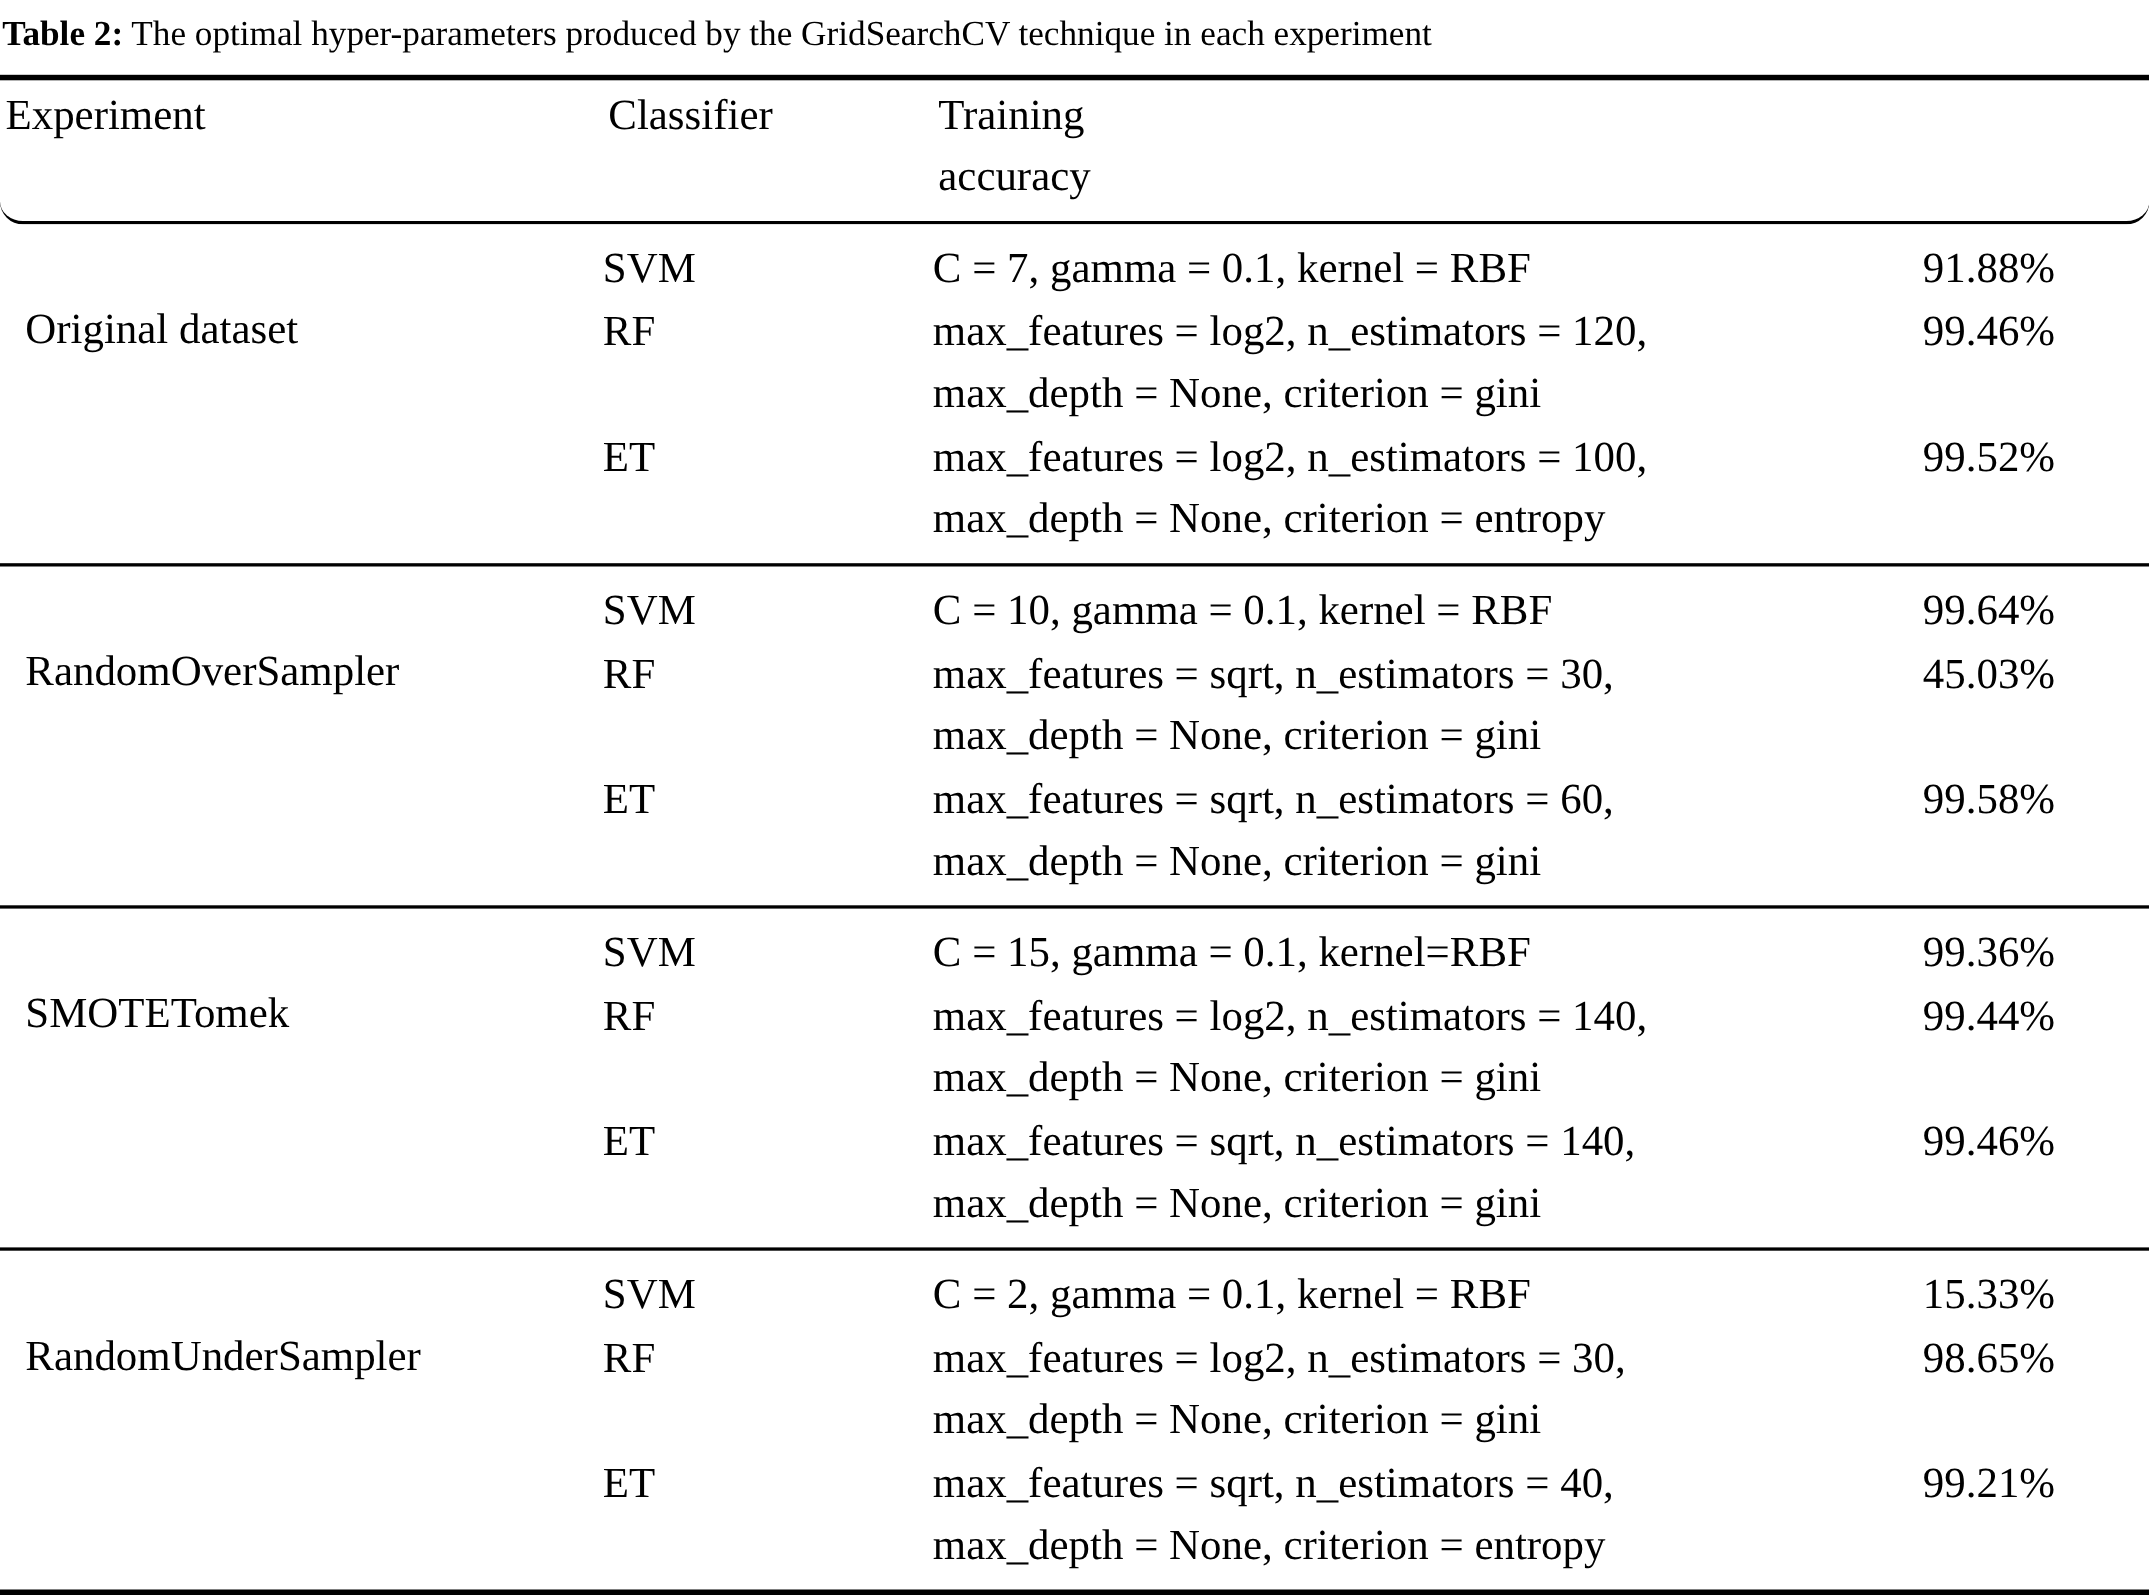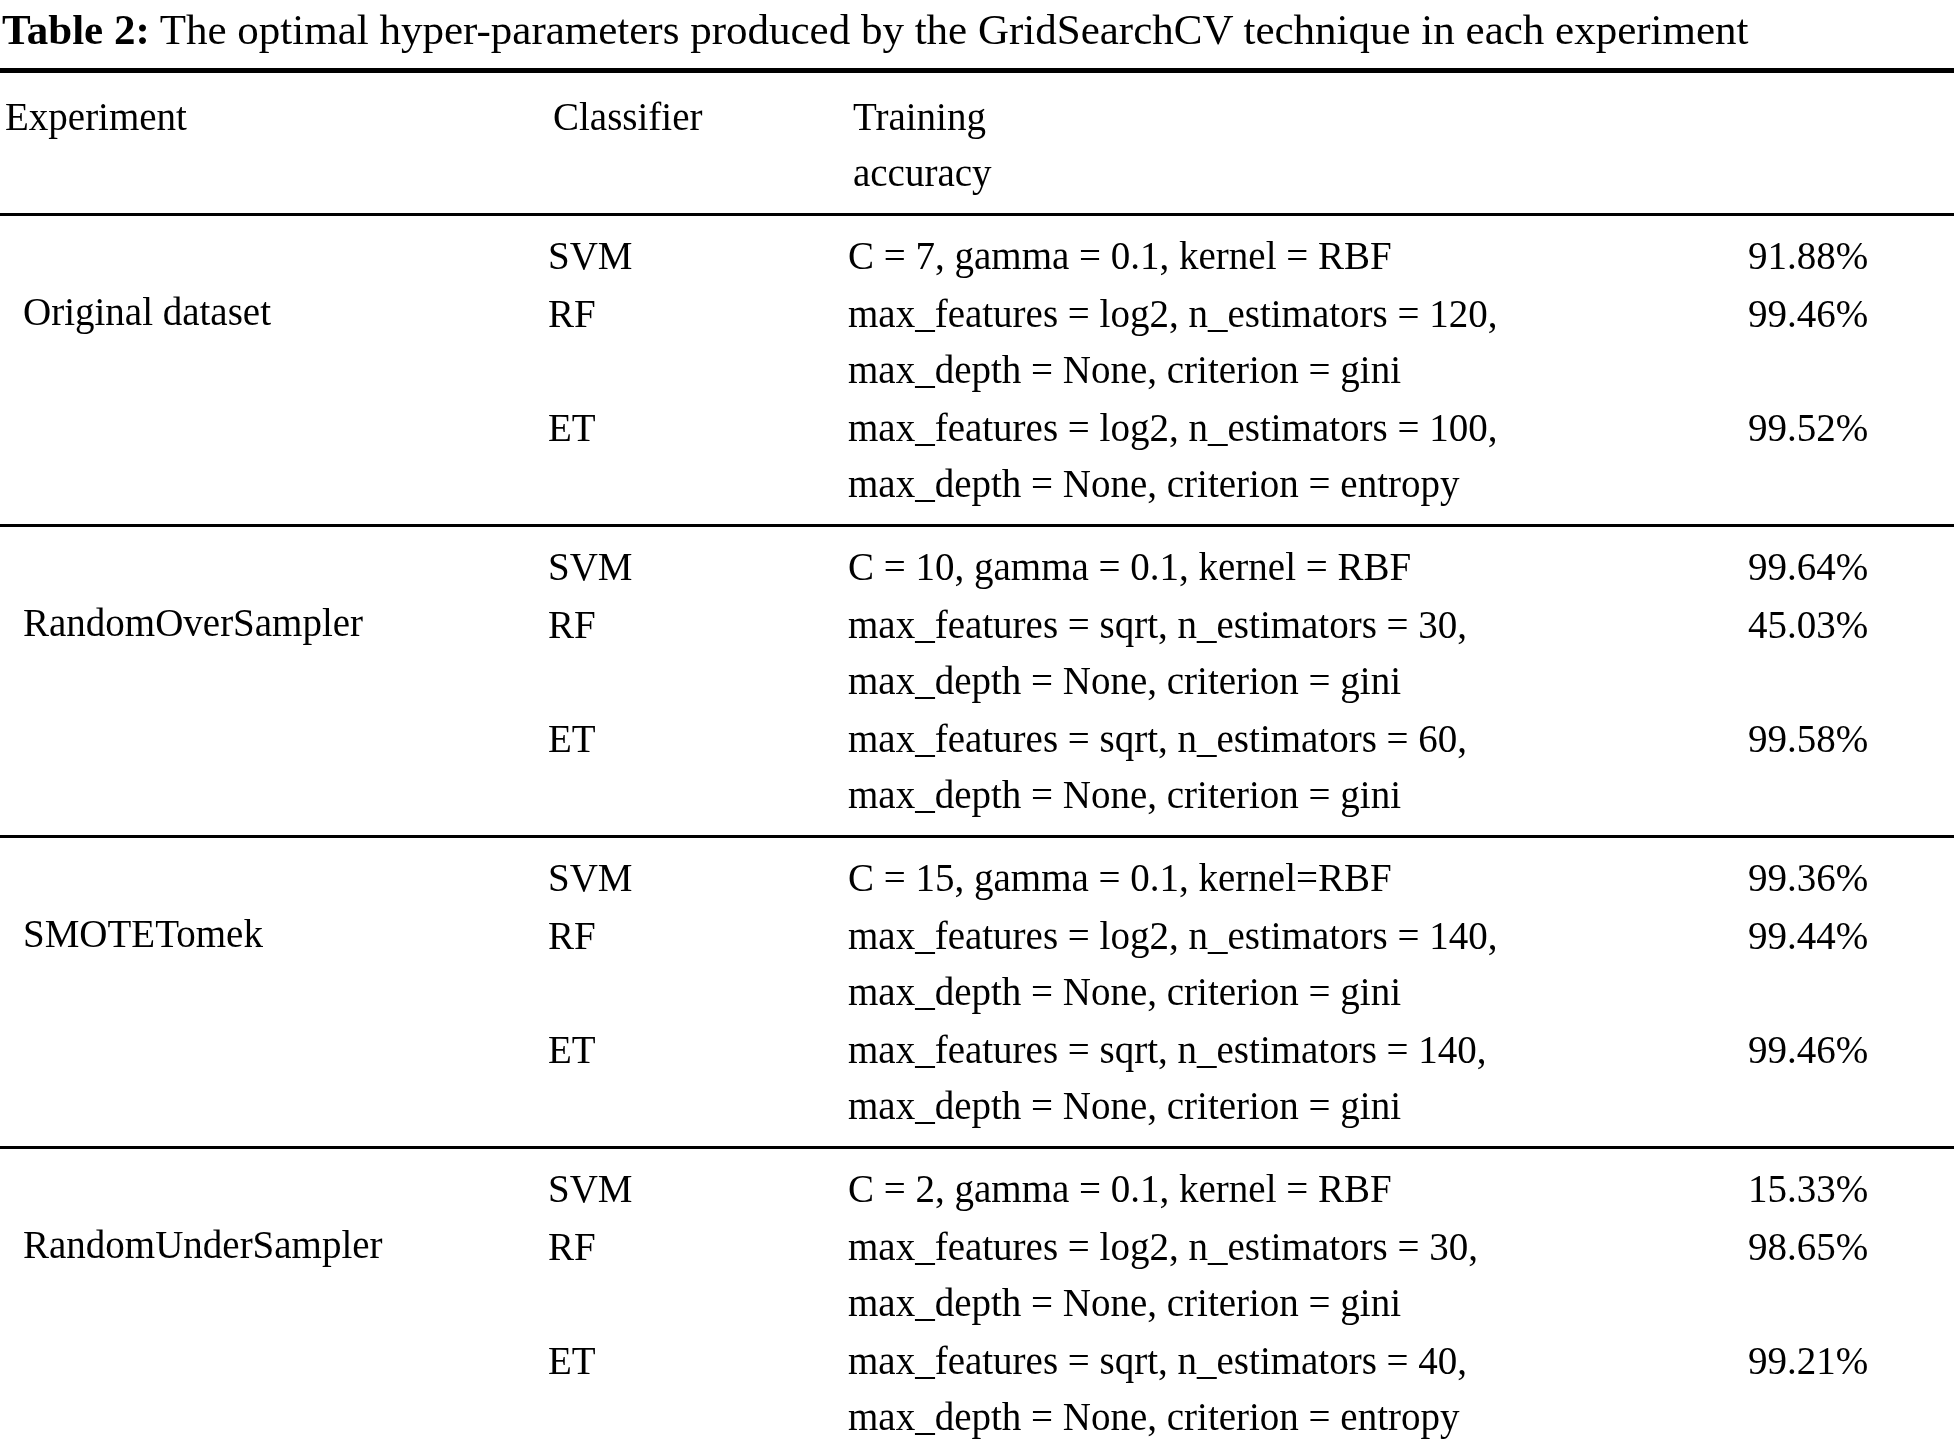--- a/index.html
+++ b/index.html
@@ -14,33 +14,34 @@
     background: #ffffff;
     color: #000000;
     font-family: "Liberation Serif", "DejaVu Serif", serif;
     font-size: 39px;
     line-height: 56px;
     box-sizing: border-box;
     overflow: hidden;
   }
   .caption {
     padding: 4px 0 12px 2px;
-    font-size: 43px;
+    font-size: 32px;
     line-height: 52px;
   }
   .caption .cap-label { font-weight: bold; }
   .table {
     border-top: 5px solid #000;
     border-bottom: 5px solid #000;
   }
   .header-row {
     display: grid;
     grid-template-columns: 548px 300px 900px 206px;
-    padding: 16px 0 12px 0;
+    padding: 4px 0 12px 0;
     border-bottom: 3px solid #000;
+    border-radius: 21px;
   }
   .header-cell { padding-left: 5px; }
   .group {
     display: flex;
     padding: 12px 0 10px 0;
     border-bottom: 3px solid #000;
   }
   .group:last-child { border-bottom: none; }
   .exp-cell {
     width: 548px;

